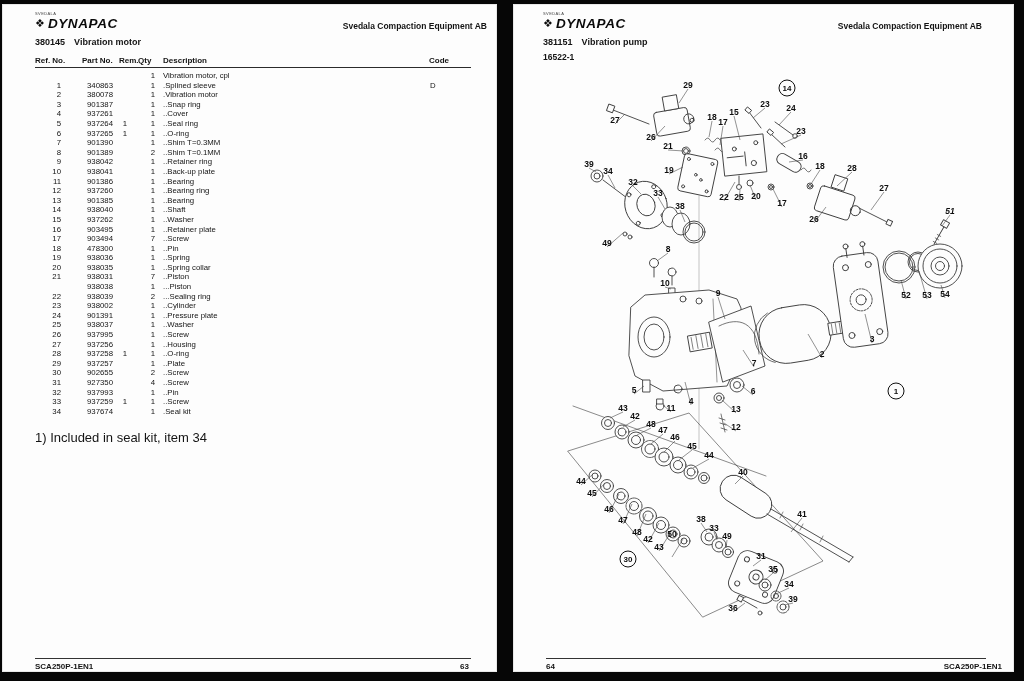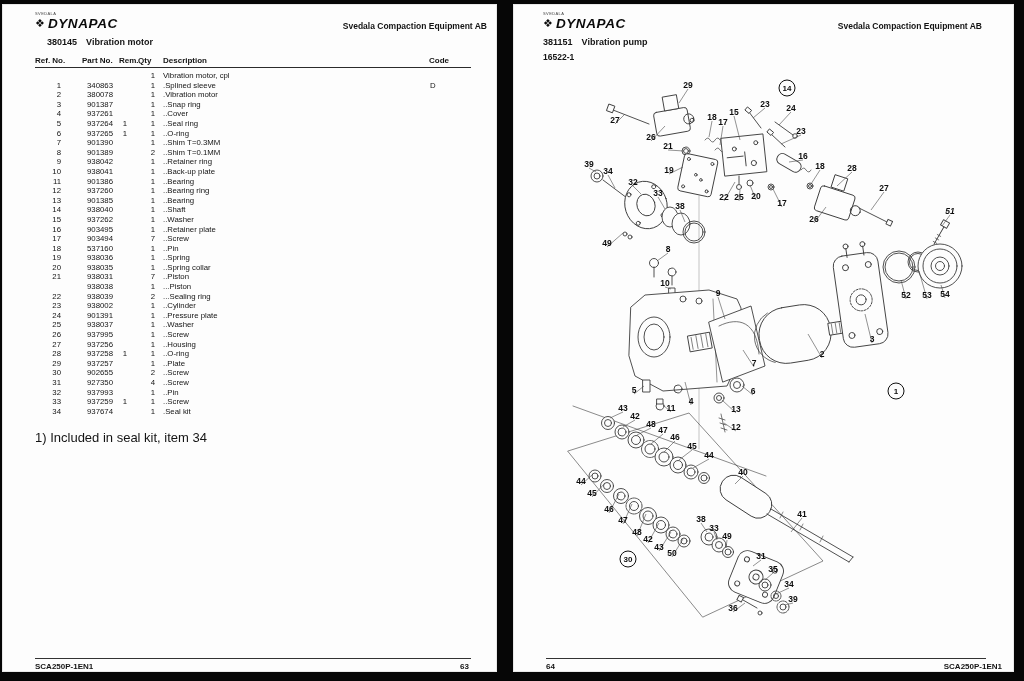--- a/index.html
+++ b/index.html
@@ -14,21 +14,21 @@
   .page-left .brand-block{left:33px;}
   .page-right .brand-block{left:30px;}
   .brand-tiny{position:absolute;top:-2px;left:0;font-size:4px;letter-spacing:.4px;color:#444;}
   .brand-row{display:flex;align-items:center;gap:3px;margin-top:3px;}
   .brand-diamond{font-size:11px;line-height:11px;color:#0a0a0a;}
   .brand-text{font-size:13.5px;font-weight:800;font-style:italic;letter-spacing:.6px;color:#0a0a0a;}
   .company{position:absolute;top:17px;font-size:8.5px;font-weight:700;white-space:nowrap;}
   .page-left .company{right:10px;}
   .page-right .company{right:32px;}
   .doc-line{position:absolute;top:33px;font-size:9px;font-weight:700;white-space:nowrap;}
-  .page-left .doc-line{left:33px;margin-left:12px;}
+  .page-left .doc-line{left:33px;}
   .page-right .doc-line{left:30px;}
   .doc-line .doc-num{margin-right:9px;}
   .drawing-num{position:absolute;left:30px;top:48px;font-size:8.5px;font-weight:700;}
 
   
   .parts-table{position:absolute;left:33px;right:26px;top:52px;}
   .t-head{display:grid;grid-template-columns:28px 50px 24px 18px 272px 1fr;
           font-size:8px;font-weight:700;line-height:9px;white-space:nowrap;}
   .t-head .h-part{padding-left:19px;}
   .t-head .h-rem{padding-left:6px;}
@@ -231,21 +231,21 @@
           <div class="t-row">
             <span class="c-ref">17</span>
             <span class="c-part">903494</span>
             <span class="c-rem"></span>
             <span class="c-qty">7</span>
             <span class="c-desc">..Screw</span>
             <span class="c-code"></span>
           </div>
           <div class="t-row">
             <span class="c-ref">18</span>
-            <span class="c-part">537160</span>
+            <span class="c-part">478300</span>
             <span class="c-rem"></span>
             <span class="c-qty">1</span>
             <span class="c-desc">..Pin</span>
             <span class="c-code"></span>
           </div>
           <div class="t-row">
             <span class="c-ref">19</span>
             <span class="c-part">938036</span>
             <span class="c-rem"></span>
             <span class="c-qty">1</span>
@@ -765,21 +765,21 @@
           <span class="callout" style="left: 179px; top: 442px;">45</span>
           <span class="callout" style="left: 196px; top: 451px;">44</span>
           <span class="callout" style="left: 230px; top: 468px;">40</span>
           <span class="callout" style="left: 68px; top: 477px;">44</span>
           <span class="callout" style="left: 79px; top: 489px;">45</span>
           <span class="callout" style="left: 96px; top: 505px;">46</span>
           <span class="callout" style="left: 110px; top: 516px;">47</span>
           <span class="callout" style="left: 124px; top: 528px;">48</span>
           <span class="callout" style="left: 135px; top: 535px;">42</span>
           <span class="callout" style="left: 146px; top: 543px;">43</span>
-          <span class="callout" style="left: 159px; top: 549px;">50</span>
+          <span class="callout" style="left: 159px; top: 530px;">50</span>
           <span class="callout" style="left: 188px; top: 515px;">38</span>
           <span class="callout" style="left: 201px; top: 524px;">33</span>
           <span class="callout" style="left: 214px; top: 532px;">49</span>
           <span class="callout circled" style="left: 115px; top: 555px;">30</span>
           <span class="callout" style="left: 248px; top: 552px;">31</span>
           <span class="callout" style="left: 289px; top: 510px;">41</span>
           <span class="callout" style="left: 260px; top: 565px;">35</span>
           <span class="callout" style="left: 276px; top: 580px;">34</span>
           <span class="callout" style="left: 280px; top: 595px;">39</span>
           <span class="callout" style="left: 220px; top: 604px;">36</span>

